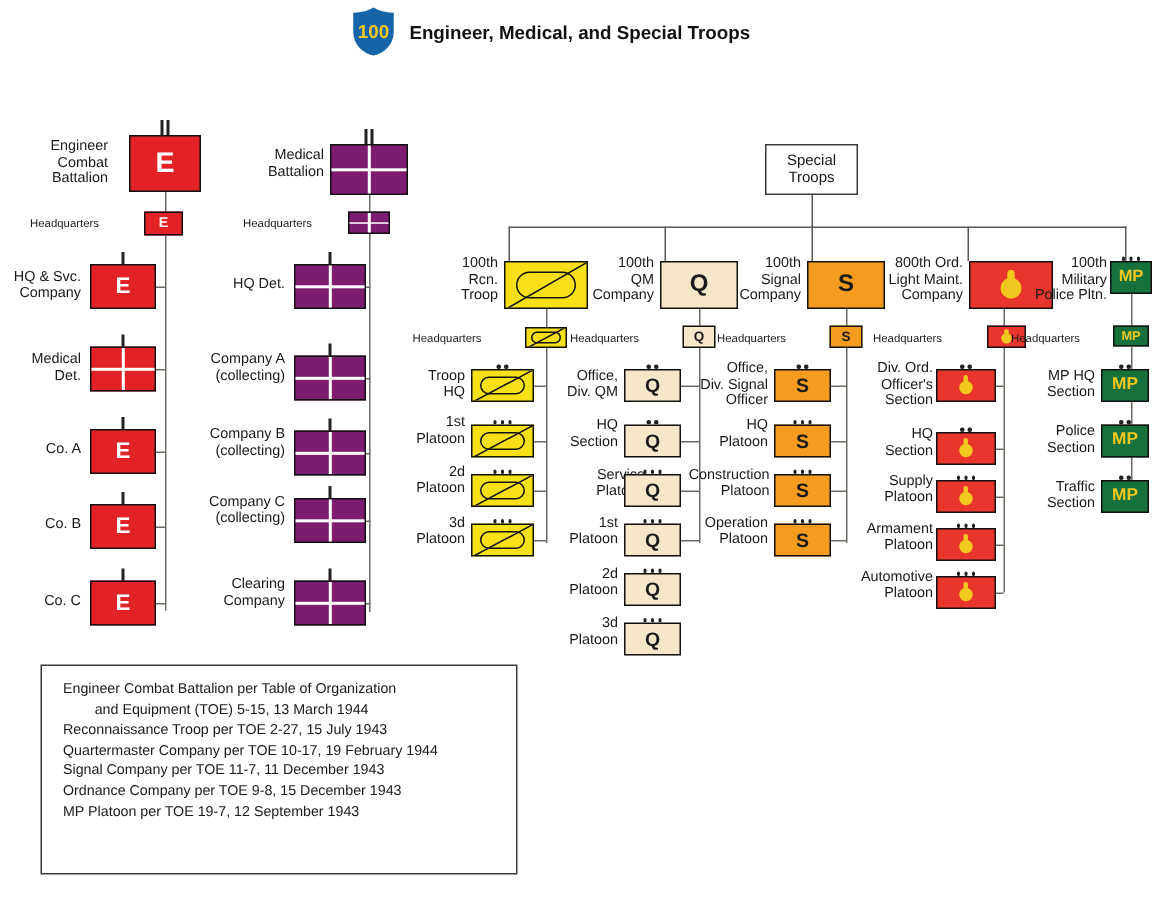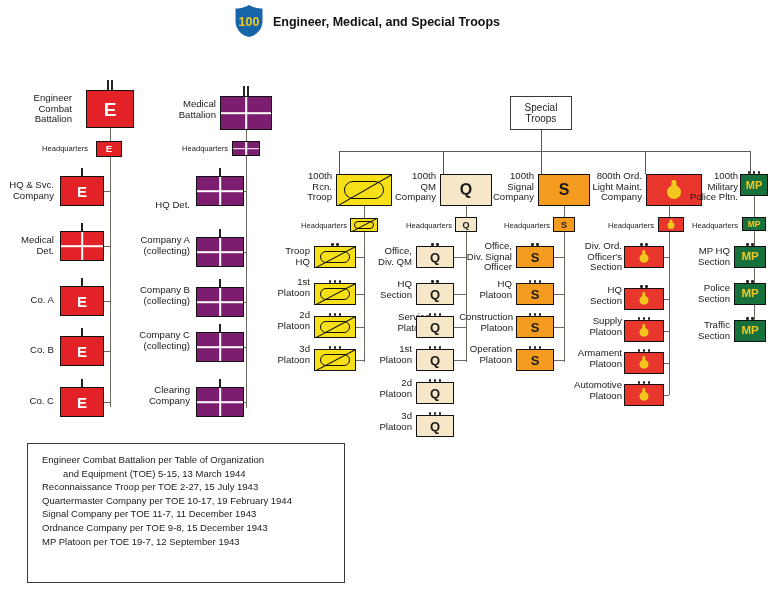--- a/index.html
+++ b/index.html
@@ -10,21 +10,21 @@
   #title-block{left:0;top:4px;width:734px;text-align:center;}
   #title-inner{display:inline-flex;align-items:center;gap:9px;}
   .shield{width:30px;height:34px;position:relative;flex:0 0 auto;}
   .shield svg{display:block;}
   .titles{text-align:left;}
   #division-title{font-size:20px;font-weight:bold;letter-spacing:-0.2px;line-height:1.05;color:#111;}
   #division-subtitle{font-size:12.5px;font-weight:bold;line-height:1.2;margin-top:2px;color:#111;}
 
   
   .label{position:absolute;font-size:9.6px;line-height:10.6px;color:#1a1a1a;text-align:right;}
-  .hq-label{position:absolute;font-size:7.6px;line-height:9px;color:#1a1a1a;text-align:right;}
+  .hq-label{position:absolute;font-size:7.6px;line-height:9px;color:#1a1a1a;text-align:left;}
 
   .sym{position:absolute;box-sizing:border-box;border:1.2px solid #111;}
   .sym .ltr{position:absolute;left:0;right:0;top:50%;transform:translateY(-50%);text-align:center;font-weight:bold;line-height:1;}
 
   
   .ech{position:absolute;left:0;right:0;display:flex;justify-content:center;align-items:flex-end;gap:2.4px;}
   .ech i{display:block;background:#222;}
   .ech.dots i{width:2.6px;height:2.6px;border-radius:50%;}
   .ech.bars i{width:1.6px;height:10px;}
 
@@ -175,21 +175,21 @@
   <span class="cross-v"></span>
 </div>
 <div class="ln v abs" style="left:245.5px;top:130px;height:18px;"></div>
 <div class="hq-label" style="left:162px;top:144px;width:66px;">Headquarters</div>
 <div class="sym c-med" style="left:232px;top:141px;width:28px;height:15px;">
   <span class="cross-h"></span>
   <span class="cross-v"></span>
 </div>
 <div class="ln v abs" style="left:245.5px;top:156px;height:252px;"></div>
 
-<div class="label" style="left:140px;top:185px;width:50px;margin-top:15px;">HQ Det.</div>
+<div class="label" style="left:140px;top:185px;width:50px;">HQ Det.</div>
 <div class="ech bars" style="left:196px;top:167px;width:48px;height:10px;">
     <i style="height:9px;"></i>
   </div>
 <div class="sym c-med" style="left:196px;top:176px;width:48px;height:30px;">
   <span class="cross-h"></span>
   <span class="cross-v"></span>
 </div>
 <div class="ln h abs" style="left:244px;top:190.5px;width:3px;"></div>
 
 <div class="label" style="left:132px;top:235px;width:58px;white-space:pre-line;">Company A

